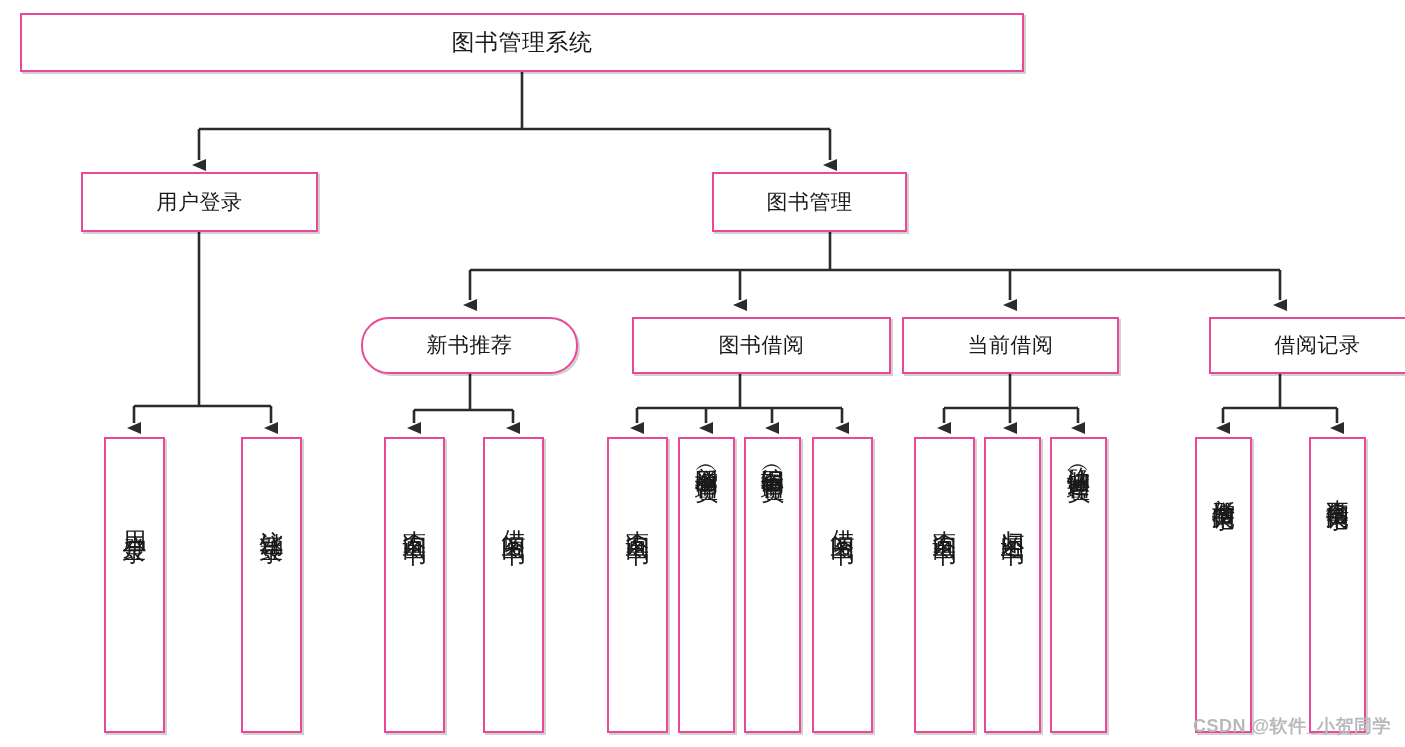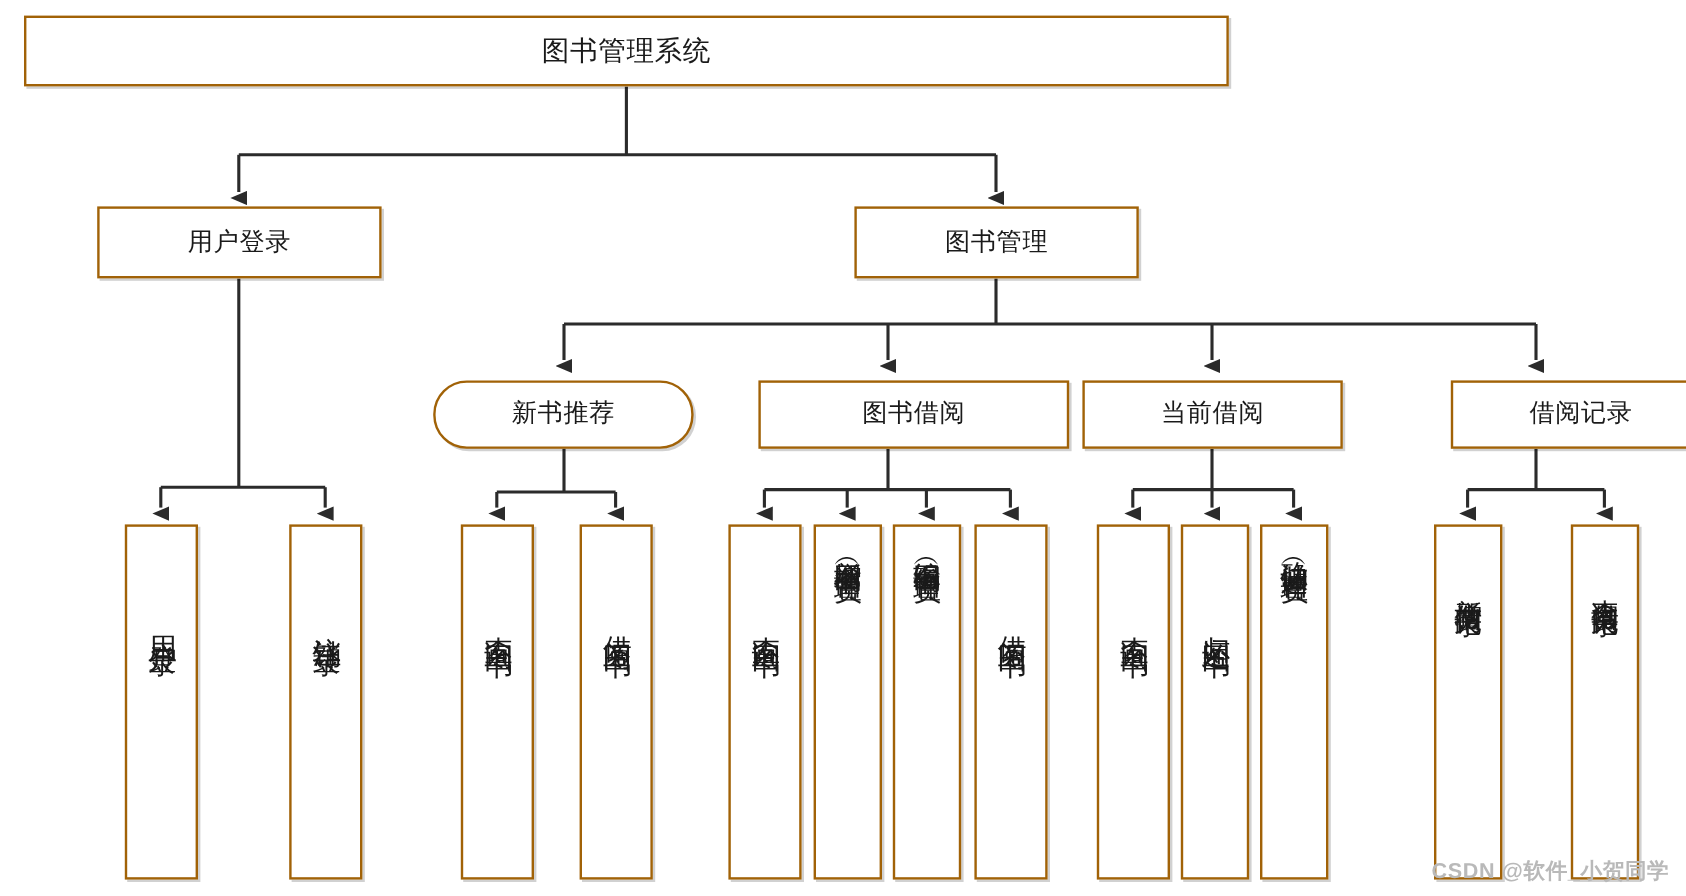--- a/index.html
+++ b/index.html
@@ -21,21 +21,21 @@
     position: absolute;
     left: 0;
     top: 0;
     width: 1405px;
     height: 747px;
   }
   .node {
     position: absolute;
     box-sizing: border-box;
     background: #ffffff;
-    border: 2px solid #a16207;
+    border: 2px solid #ec4899;
     box-shadow: 2px 2px 0 rgba(0,0,0,0.18);
     display: flex;
     align-items: center;
     justify-content: center;
     color: #1a1a1a;
   }
   .node-label {
     text-align: center;
     line-height: 1.18;
     letter-spacing: 0.5px;
@@ -126,21 +126,21 @@
   </svg>
 
   <div class="node h-node root" style="left:20px; top:13px; width:1004px; height:59px;">
     <span class="node-label">图书管理系统</span>
   </div>
 
   <div class="node h-node" style="left:81px; top:172px; width:237px; height:60px;">
     <span class="node-label">用户登录</span>
   </div>
 
-  <div class="node h-node" style="left:712px; top:172px; width:237px; height:60px;">
+  <div class="node h-node" style="left:712px; top:172px; width:195px; height:60px;">
     <span class="node-label">图书管理</span>
   </div>
 
   <div class="node h-node" style="left:361px; top:317px; width:217px; height:57px;border-radius:28px;">
     <span class="node-label">新书推荐</span>
   </div>
 
   <div class="node h-node" style="left:632px; top:317px; width:259px; height:57px;">
     <span class="node-label">图书借阅</span>
   </div>

